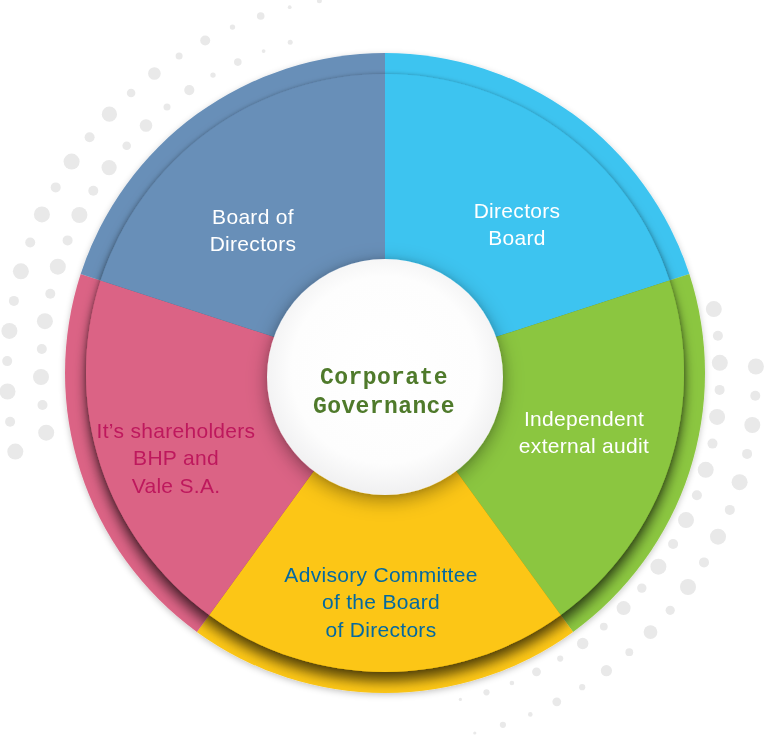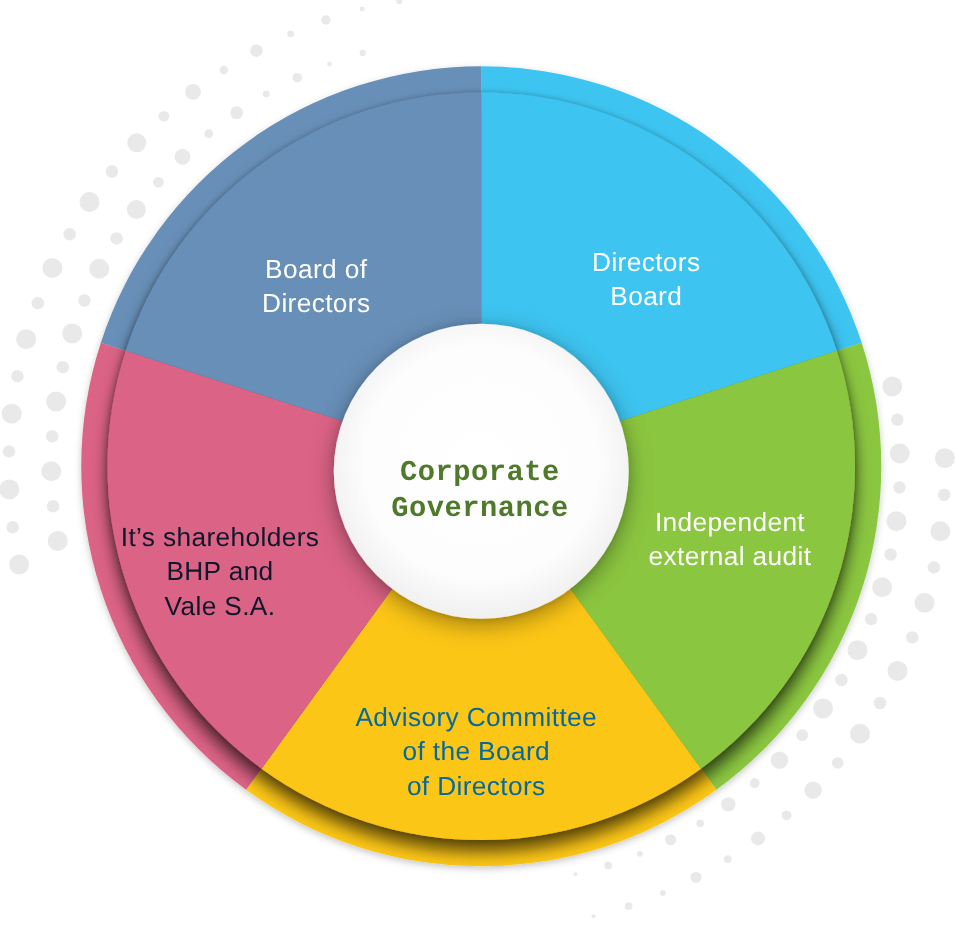--- a/index.html
+++ b/index.html
@@ -157,21 +157,21 @@
     <circle id="center-circle" cx="385" cy="377" r="118" fill="url(#gCenter)" filter="url(#fCenter)"></circle>
   </svg>
 
   <div class="lbl pos-exec" style="color: rgb(255, 255, 255);">Directors
 Board</div>
   <div class="lbl pos-audit" style="color: rgb(255, 255, 255);">Independent
 external audit</div>
   <div class="lbl pos-advisory" style="color: #0369a1;">Advisory Committee
 of the Board
 of Directors</div>
-  <div class="lbl pos-shareholders" style="color: #0f172a;">It’s shareholders
+  <div class="lbl pos-shareholders" style="color: #be185d;">It’s shareholders
 BHP and
 Vale S.A.</div>
   <div class="lbl pos-board" style="color: rgb(255, 255, 255);">Board of
 Directors</div>
   <div class="lbl lbl-center pos-center" style="color: rgb(79, 122, 43); font-family: Liberation Mono, monospace;">Corporate
 Governance</div>
 
 </div>
 
 </body></html>

